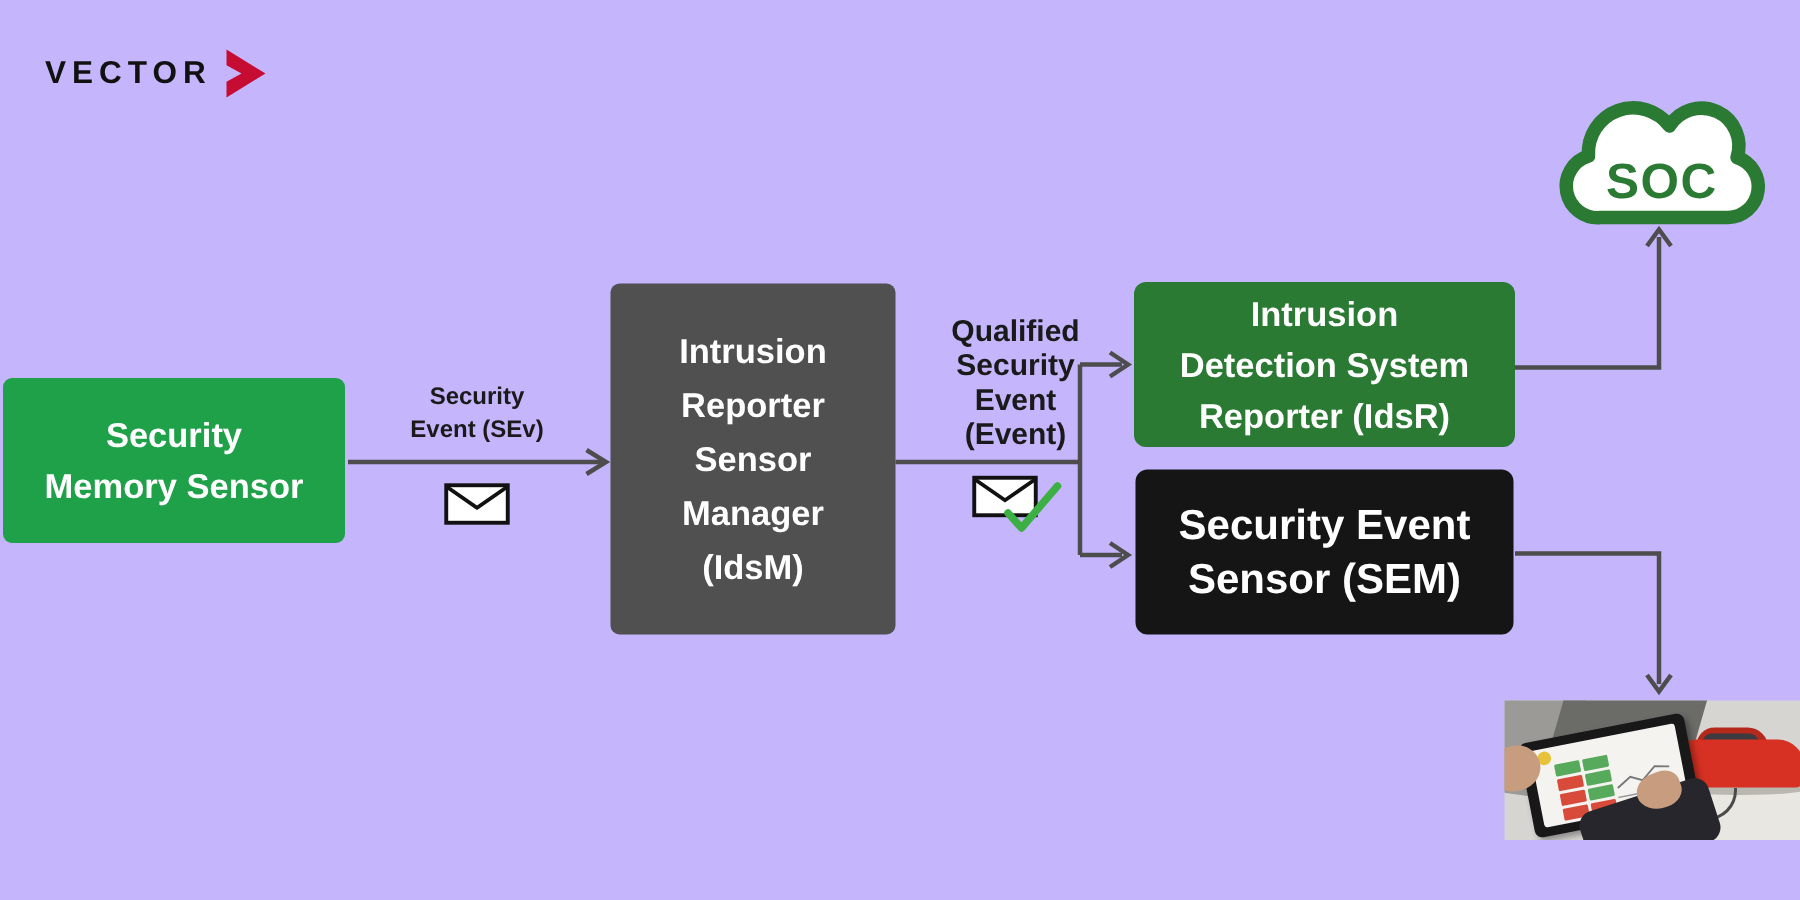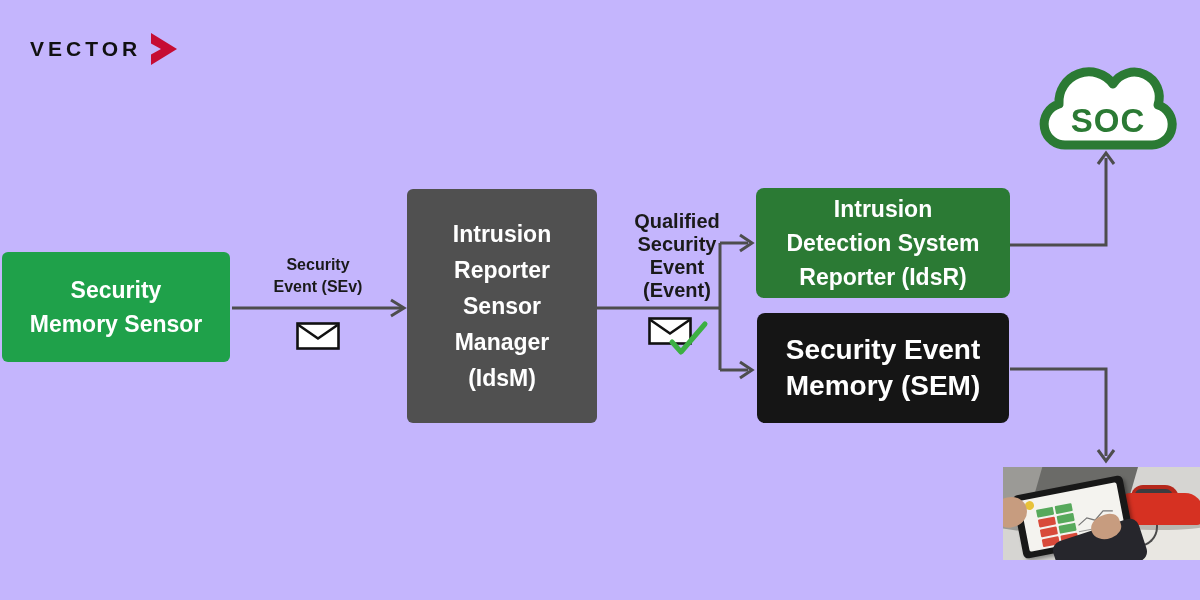--- a/index.html
+++ b/index.html
@@ -185,21 +185,21 @@
   </div>
 
   <div class="node node-idsr">
     <span>Intrusion</span>
     <span>Detection System</span>
     <span>Reporter (IdsR)</span>
   </div>
 
   <div class="node node-sem">
     <span>Security Event</span>
-    <span>Memory (SEM)</span>
+    <span>Sensor (SEM)</span>
   </div>
 
   <div class="edge-label label-sev">
     <span>Security</span>
     <span>Event (SEv)</span>
   </div>
 
   <div class="edge-label label-qsev">
     <span>Qualified</span>
     <span>Security</span>

